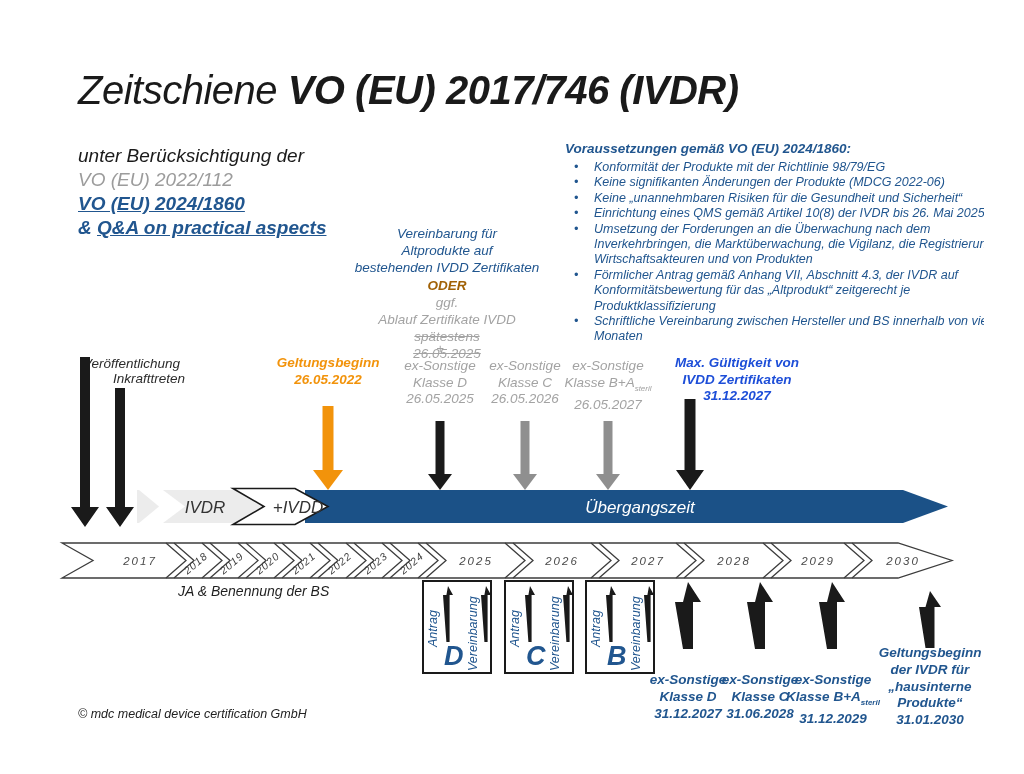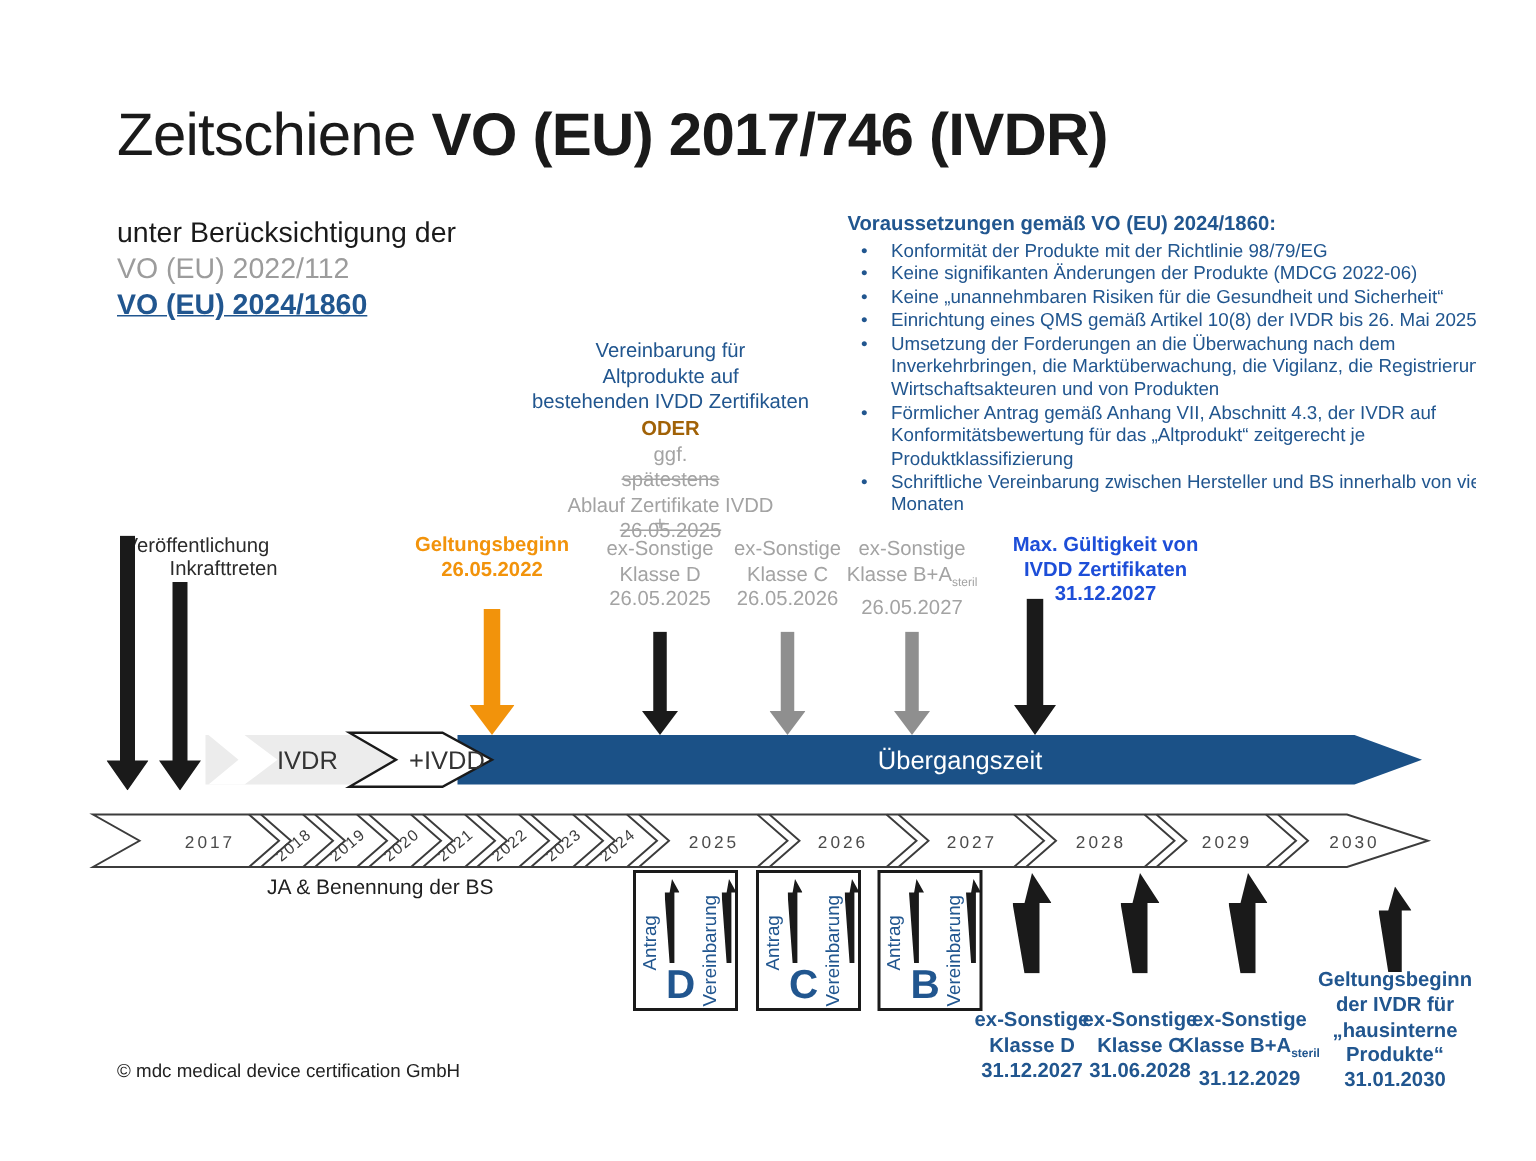--- a/index.html
+++ b/index.html
@@ -1,17 +1,17 @@
 <!DOCTYPE html>
 <html><head>
 <meta charset="utf-8">
 <style>
   html,body{margin:0;padding:0;background:#ffffff;}
   #stage{position:relative;width:984px;height:774px;background:#ffffff;overflow:hidden;
-         font-family:"Liberation Sans","DejaVu Sans",sans-serif;color:#1a1a1a;}
+         font-family:"Liberation Sans","DejaVu Sans",sans-serif;color:#1a1a1a;font-style:italic;}
   .abs{position:absolute;}
   
   #title{left:78px;top:68px;font-size:40px;letter-spacing:-0.5px;white-space:nowrap;}
   #title .tb{font-weight:bold;}
   
   #intro{left:78px;top:144px;font-size:19px;line-height:24px;white-space:nowrap;}
   .gray-t{color:#9c9c9c;}
   .link{color:#21568f;font-weight:bold;text-decoration:underline;cursor:pointer;}
   .amp{color:#21568f;font-weight:bold;text-decoration:none;}
   
@@ -62,20 +62,21 @@
 <div id="stage">
 
   <div class="abs" id="title">
     <span>Zeitschiene </span><span class="tb">VO (EU) 2017/746 (IVDR)</span>
   </div>
 
   <div class="abs" id="intro">
     <div>unter Berücksichtigung der</div>
     <div class="gray-t">VO (EU) 2022/112</div>
     <div><span class="link">VO (EU) 2024/1860</span></div>
+    <div><span class="amp">&amp; </span><span class="link">Q&amp;A on practical aspects</span></div>
   </div>
 
   <div class="abs" id="reqs">
     <div class="rq-head">Voraussetzungen gemäß VO (EU) 2024/1860:</div>
     <div class="rq-item">
         <span class="rq-bullet">•</span>
         <span class="rq-text">Konformität der Produkte mit der Richtlinie 98/79/EG</span>
       </div>
     <div class="rq-item">
         <span class="rq-bullet">•</span>
@@ -102,22 +103,22 @@
         <span class="rq-text">Schriftliche Vereinbarung zwischen Hersteller und BS innerhalb von vier Monaten</span>
       </div>
   </div>
 
   <div class="abs" id="agreement">
     <div class="ag-blue">Vereinbarung für</div>
     <div class="ag-blue">Altprodukte auf</div>
     <div class="ag-blue">bestehenden IVDD Zertifikaten</div>
     <div class="ag-oder">ODER</div>
     <div class="ag-gray">ggf.</div>
+    <div class="ag-gray">Ablauf Zertifikate IVDD</div>
     <div class="ag-gray strike">spätestens</div>
-    <div class="ag-gray">Ablauf Zertifikate IVDD</div>
     <div class="ag-gray strike">26.05.2025</div>
   </div>
   <div class="abs" id="plus">+</div>
 
   <div class="abs lbl" style="left:83px;top:356px;">Veröffentlichung</div>
   <div class="abs lbl" style="left:113px;top:371px;">Inkrafttreten</div>
 
   <div class="abs ms ms-orange" style="left:258px;top:355px;width:140px;">
     <div>Geltungsbeginn</div>
     <div>26.05.2022</div>

